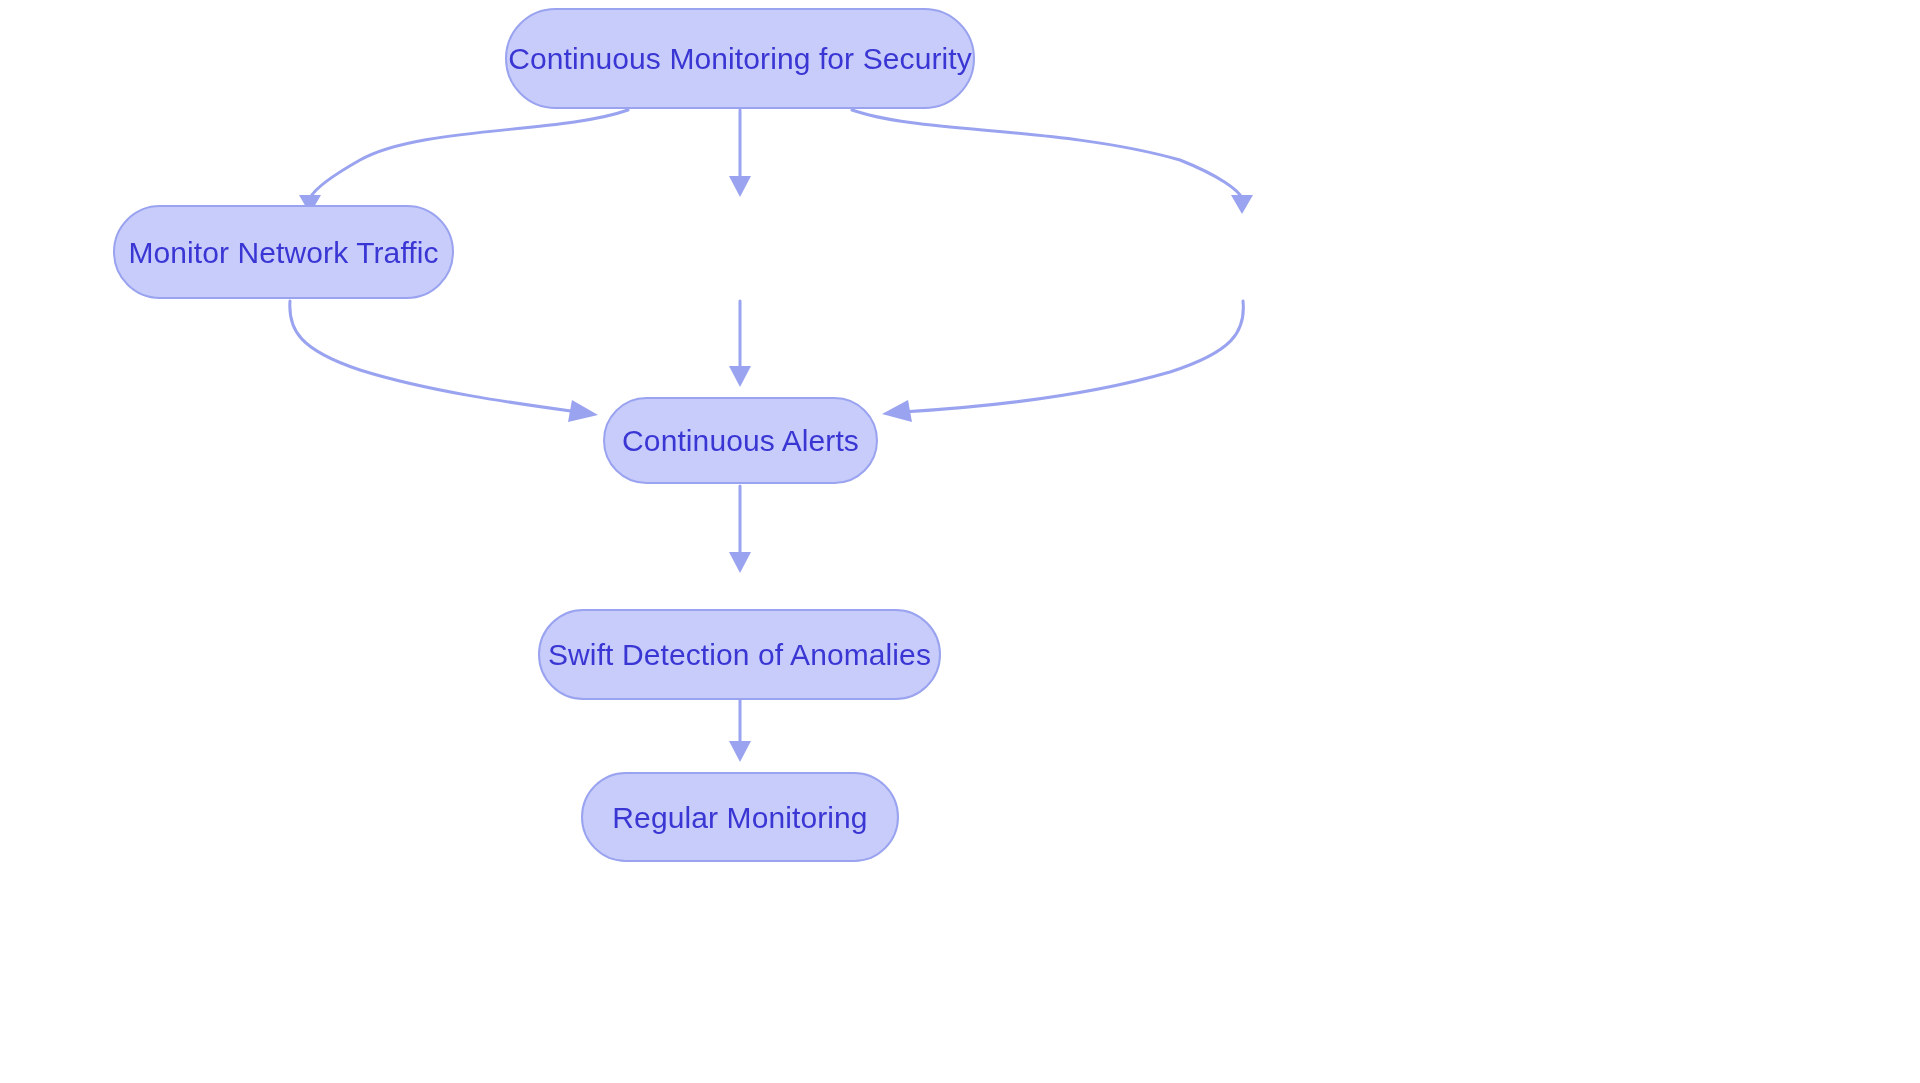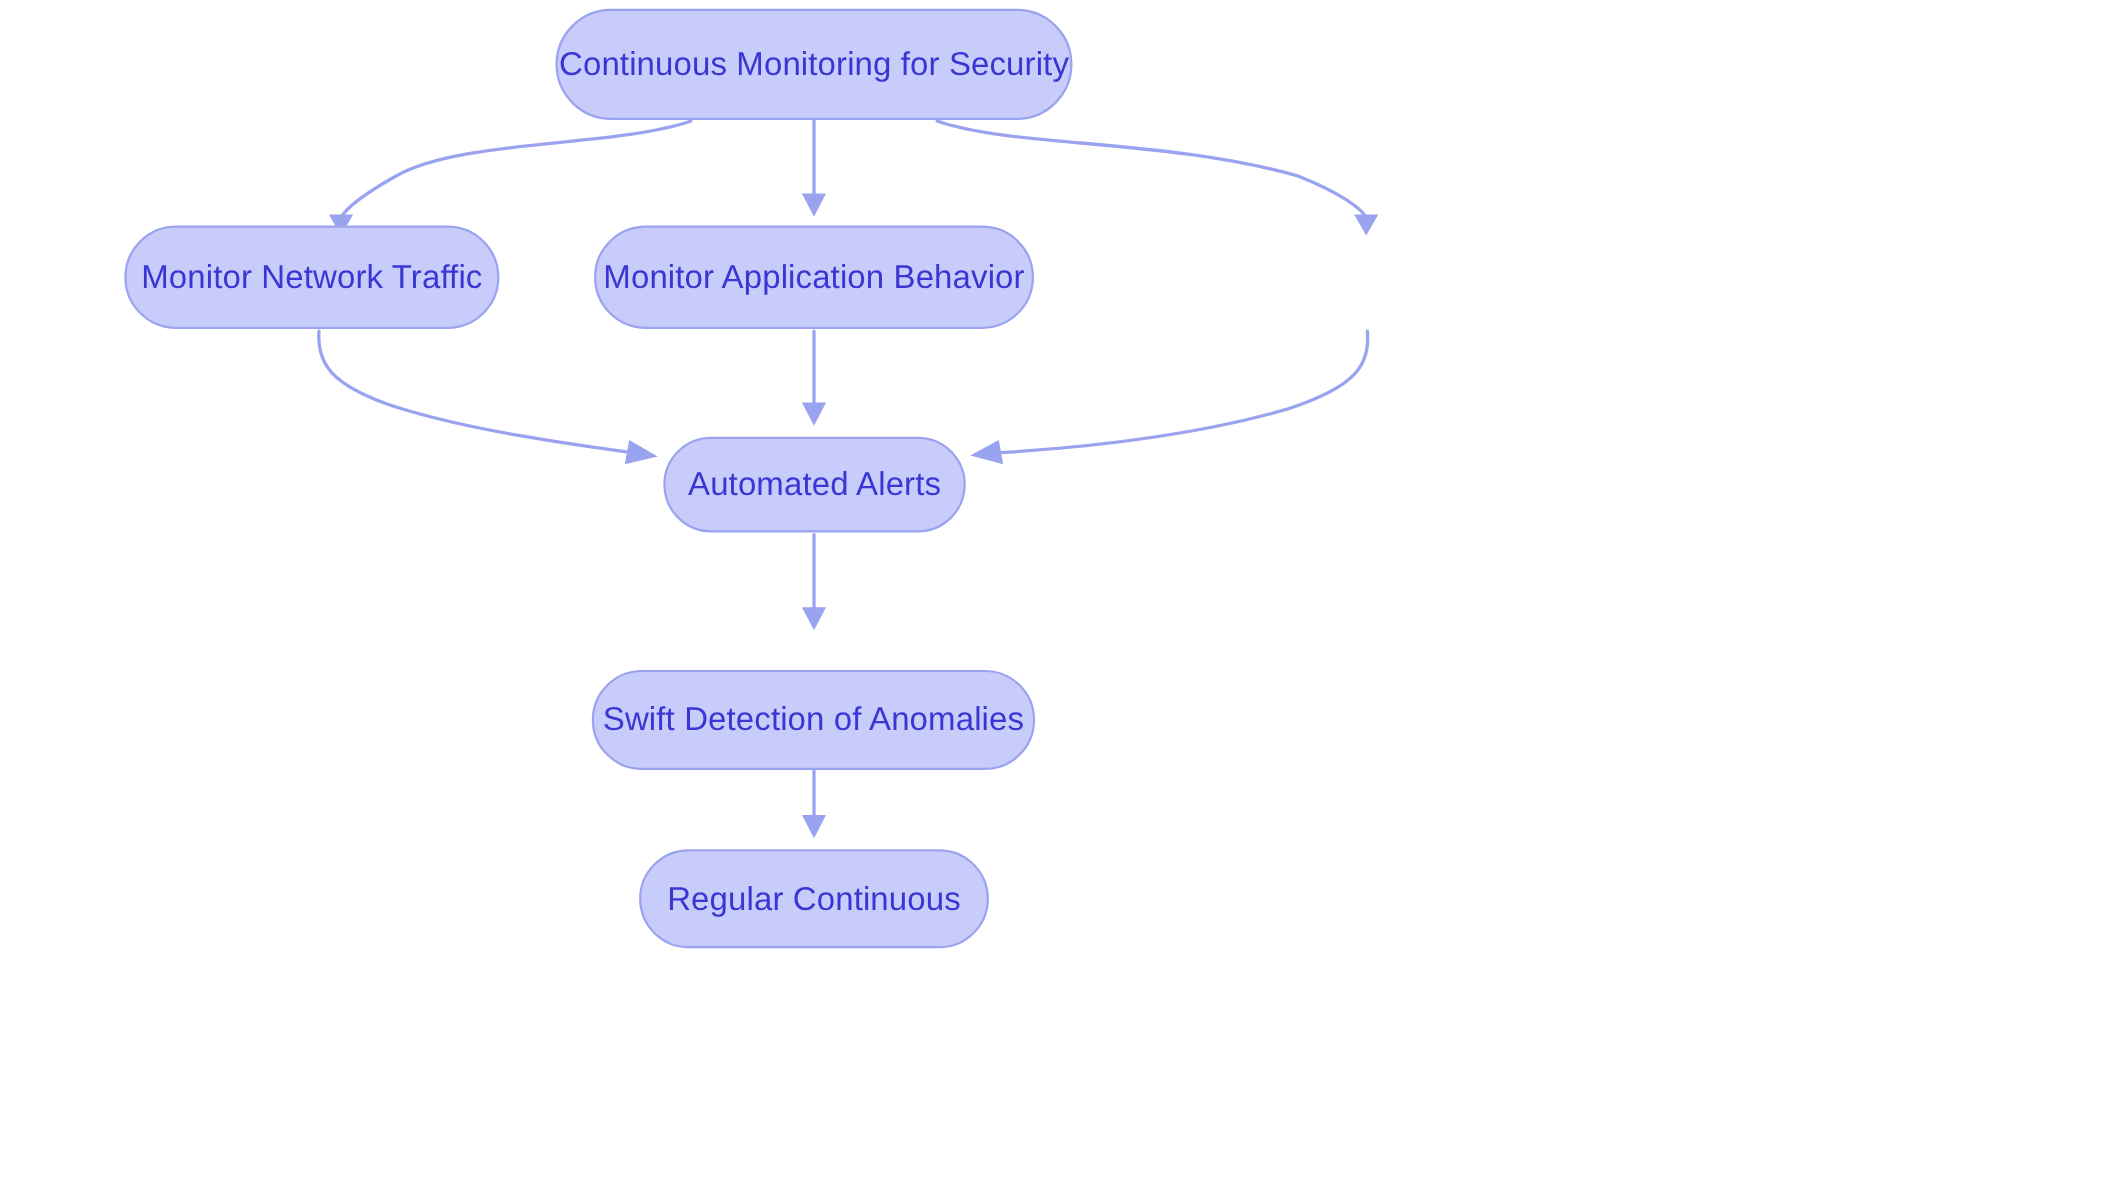--- a/index.html
+++ b/index.html
@@ -116,31 +116,28 @@
   <div id="node-layer">
 
     <div class="node" id="node-root">
       <span class="node-label">Continuous Monitoring for Security</span>
     </div>
 
     <div class="node" id="node-network">
       <span class="node-label">Monitor Network Traffic</span>
     </div>
 
-    <div class="node" id="node-app">
-      <span class="node-label">Monitor Application Behavior</span>
-    </div>
 
 
     <div class="node" id="node-alerts">
-      <span class="node-label">Automated Alerts</span>
+      <span class="node-label">Continuous Alerts</span>
     </div>
 
     <div class="node" id="node-anomalies">
       <span class="node-label">Swift Detection of Anomalies</span>
     </div>
 
     <div class="node" id="node-assess">
-      <span class="node-label">Regular Continuous</span>
+      <span class="node-label">Regular Monitoring</span>
     </div>
 
   </div>
 </div>
 
 </body></html>

